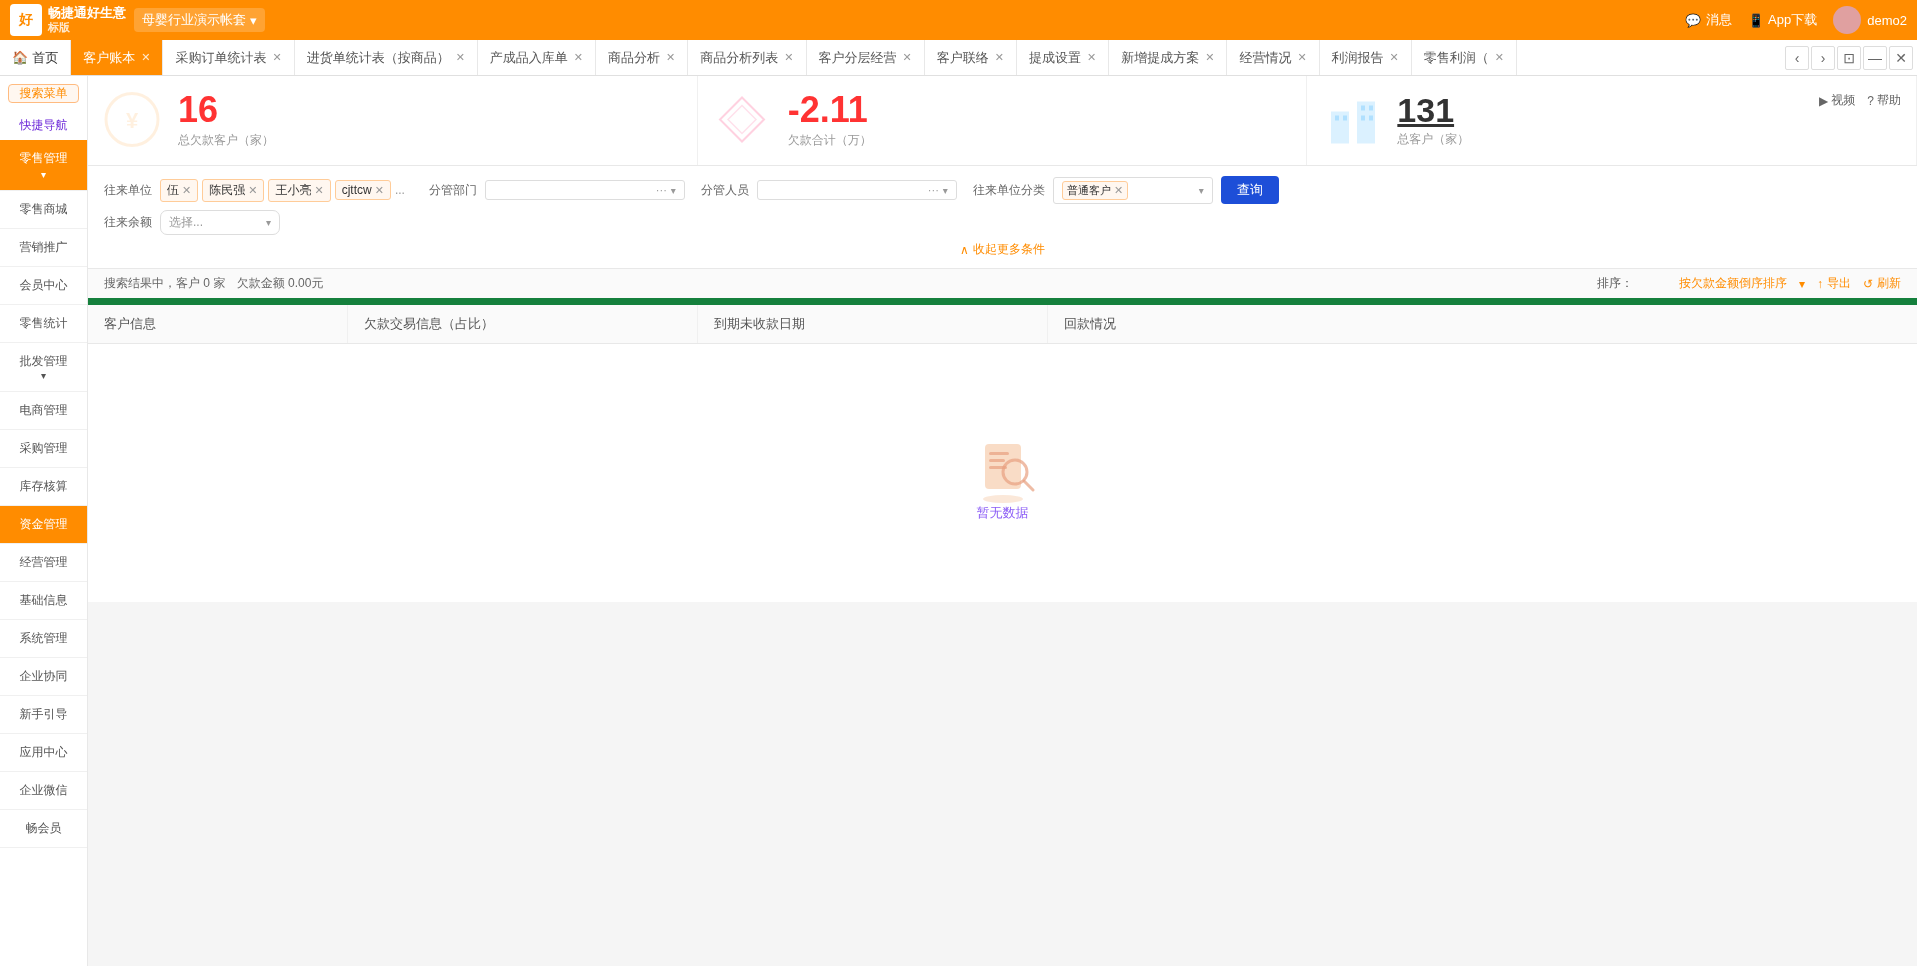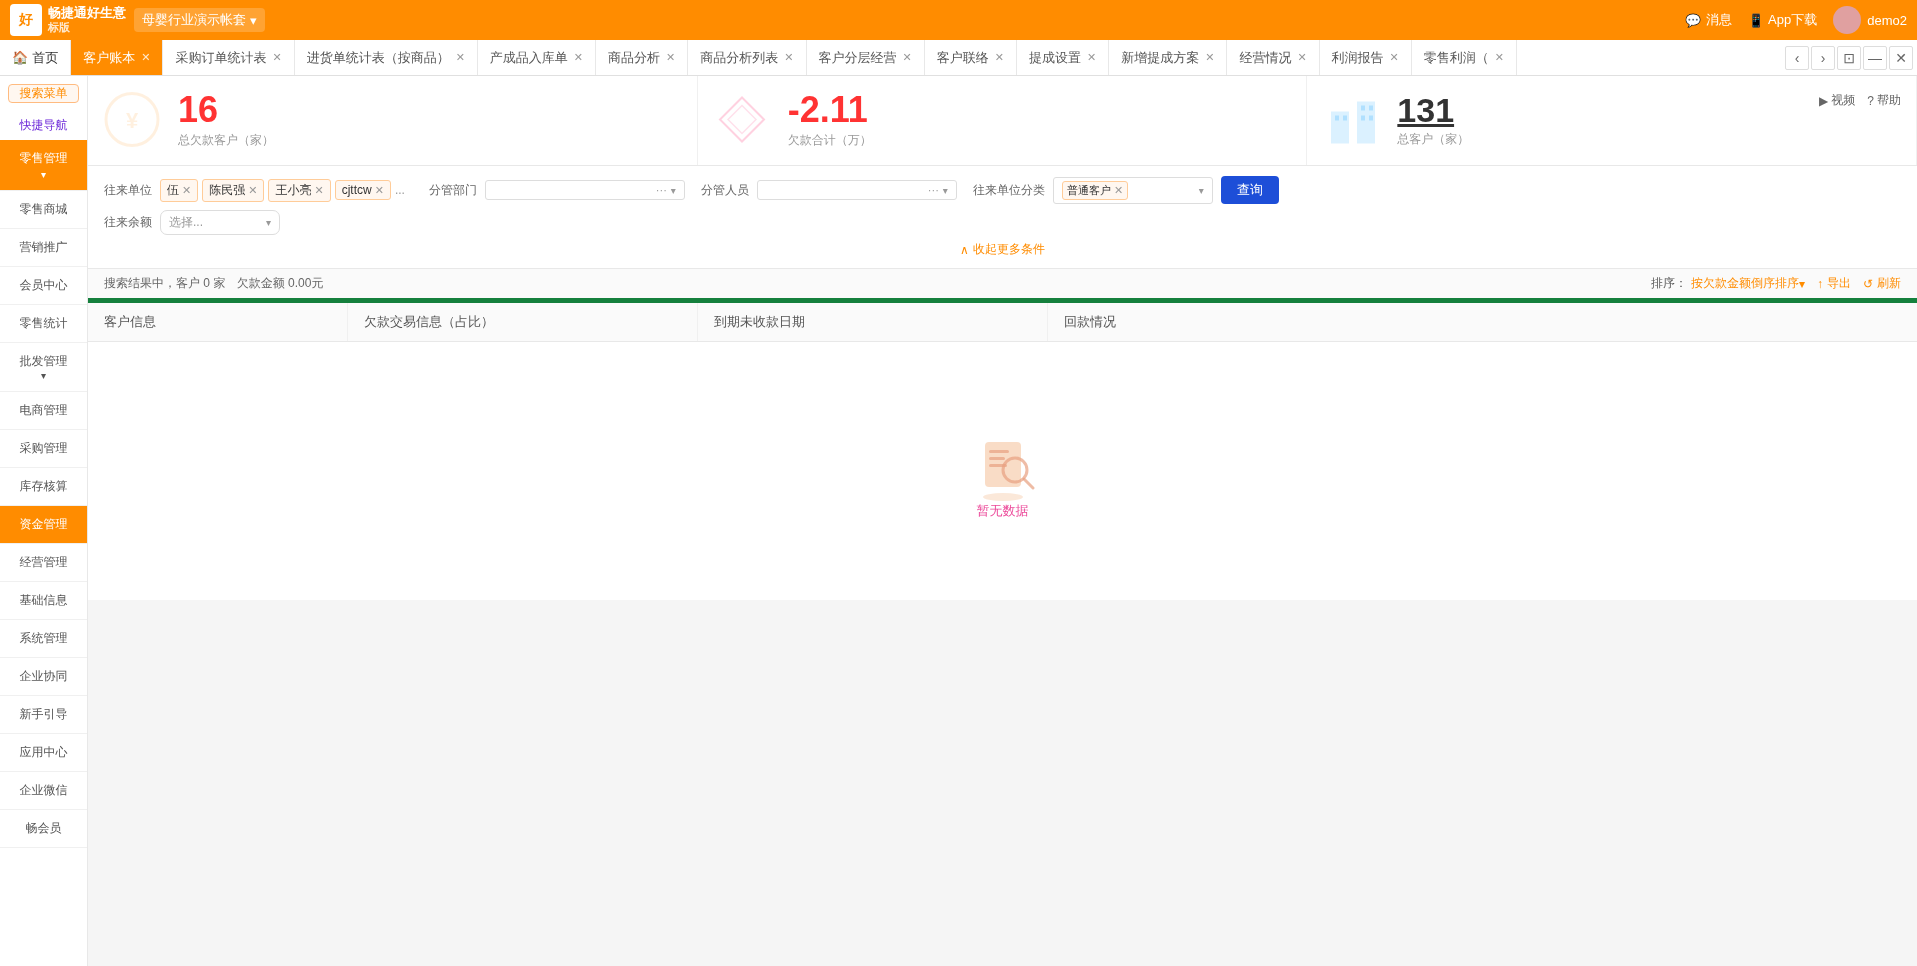--- a/index.html
+++ b/index.html
@@ -59,33 +59,33 @@
     .filter-tag { display: flex; align-items: center; gap: 3px; background: #fff7f0; border: 1px solid #ffcc99; border-radius: 3px; padding: 2px 6px; font-size: 12px; color: #333; }
     .filter-tag .tag-x { color: #999; cursor: pointer; font-size: 11px; }
     .filter-more { color: #999; cursor: pointer; font-size: 12px; }
     .filter-select { display: flex; align-items: center; gap: 4px; border: 1px solid #ddd; border-radius: 3px; padding: 3px 8px; cursor: pointer; font-size: 12px; color: #555; min-width: 120px; background: white; }
     .filter-select-wide { min-width: 200px; }
     .filter-select-medium { min-width: 160px; }
     .filter-arrow { color: #999; font-size: 10px; }
     .collapse-btn { display: flex; align-items: center; gap: 4px; color: #ff8c00; font-size: 12px; cursor: pointer; justify-content: center; margin-top: 4px; }
 
     
-    .results-bar { background: #fafafa; padding: 6px 16px; border-bottom: 5px solid #15803d; display: flex; align-items: center; justify-content: space-between; font-size: 12px; color: #666; }
+    .results-bar { background: #fafafa; padding: 6px 16px; border-bottom: 7px solid #15803d; display: flex; align-items: center; justify-content: space-between; font-size: 12px; color: #666; }
     .results-actions { display: flex; align-items: center; gap: 12px; }
     .result-sort { display: flex; align-items: center; gap: 4px; color: #555; }
-    .sort-select { display: flex; align-items: center; gap: 0; cursor: pointer; color: #ff8c00; }
+    .sort-select { display: flex; align-items: center; gap: 12px; cursor: pointer; color: #ff8c00; margin-left: 42px; }
     .action-btn { display: flex; align-items: center; gap: 4px; color: #ff8c00; cursor: pointer; }
     .refresh-btn { display: flex; align-items: center; gap: 4px; color: #ff8c00; cursor: pointer; }
 
     
     .table-section { background: white; margin: 0; }
     .table-header { display: grid; grid-template-columns: 260px 350px 350px 280px; background: #fafafa; border-bottom: 1px solid #e8e8e8; }
     .th { padding: 10px 16px; font-size: 13px; color: #555; font-weight: normal; border-right: 1px solid #f0f0f0; }
     .th:last-child { border-right: none; }
-    .empty-state { display: flex; flex-direction: column; align-items: center; justify-content: center; padding: 80px 20px; color: #ec4899; font-size: 13px; }
+    .empty-state { display: flex; flex-direction: column; align-items: center; justify-content: center; padding: 80px 20px; color: #8b5cf6; font-size: 13px; }
 
     .query-btn { background: #1d4ed8; color: white; border: none; border-radius: 4px; padding: 5px 16px; cursor: pointer; font-size: 13px; }
 
     
     ::-webkit-scrollbar { width: 6px; height: 6px; }
     ::-webkit-scrollbar-track { background: #f1f1f1; }
     ::-webkit-scrollbar-thumb { background: #ccc; border-radius: 3px; }
   </style>
 </head>
 <body>

